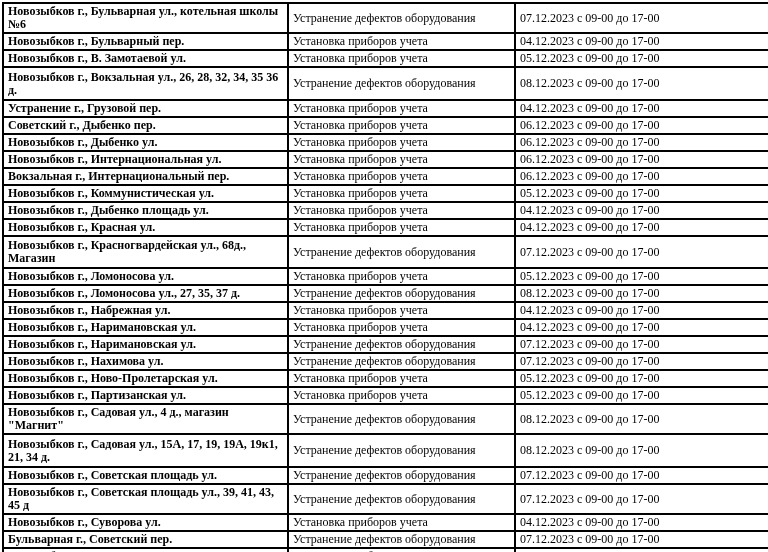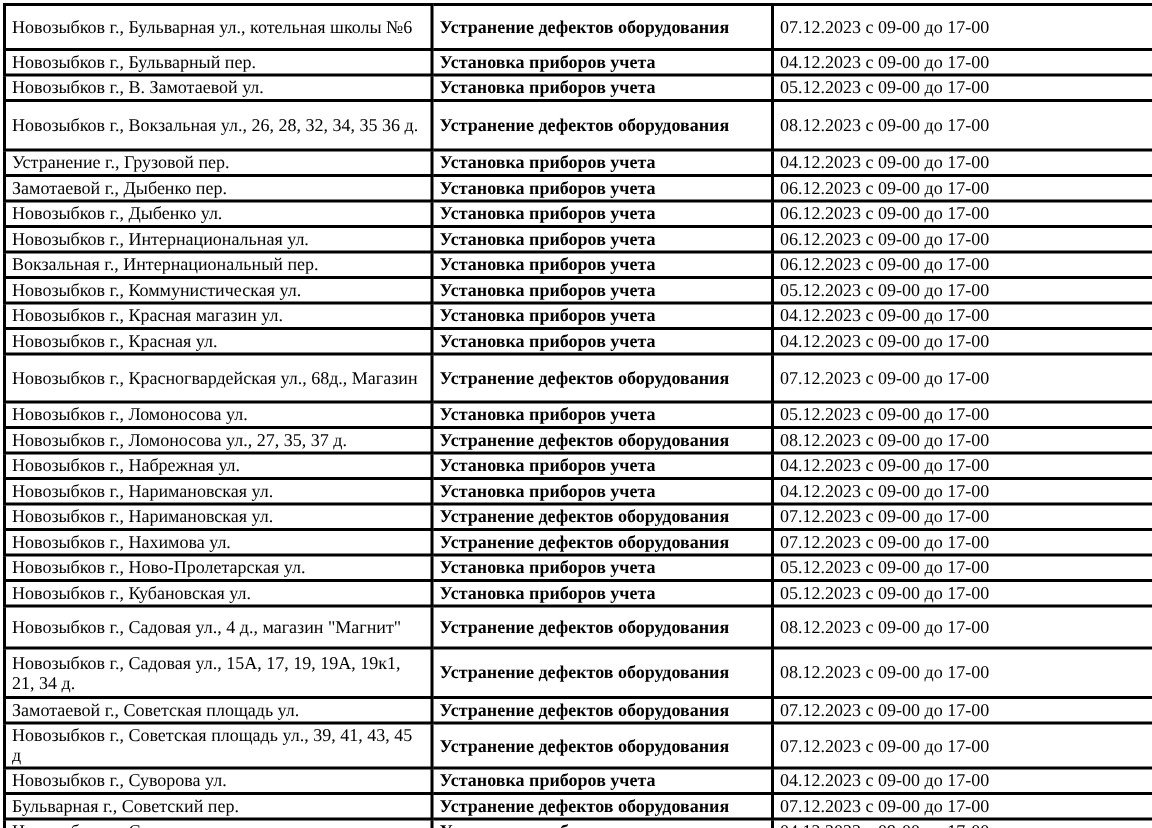--- a/index.html
+++ b/index.html
@@ -22,22 +22,22 @@
   }
   table.schedule td {
     border: 2px solid #000000;
     font-size: 12px;
     line-height: 13px;
     padding: 1px 4px;
     vertical-align: middle;
     overflow: hidden;
     word-wrap: break-word;
   }
-  td.col-address { width: 275px; }
-  td.col-work    { width: 217px; font-weight: bold; }
+  td.col-address { width: 275px; font-weight: bold; }
+  td.col-work    { width: 217px; }
   td.col-time    { width: 245px; padding-left: 2px; }
 </style>
 </head>
 <body>
 
 <table class="schedule">
   <tbody>
       <tr style="height: 30px;">
         <td class="col-address">Новозыбков г., Бульварная ул., котельная школы №6</td>
         <td class="col-work">Устранение дефектов оборудования</td>
@@ -57,21 +57,21 @@
         <td class="col-address">Новозыбков г., Вокзальная ул., 26, 28, 32, 34, 35 36 д.</td>
         <td class="col-work">Устранение дефектов оборудования</td>
         <td class="col-time">08.12.2023 с 09-00 до 17-00</td>
       </tr>
       <tr style="height: 16px;">
         <td class="col-address">Устранение г., Грузовой пер.</td>
         <td class="col-work">Установка приборов учета</td>
         <td class="col-time">04.12.2023 с 09-00 до 17-00</td>
       </tr>
       <tr style="height: 16px;">
-        <td class="col-address">Замотаевой г., Дыбенко пер.</td>
+        <td class="col-address">Советский г., Дыбенко пер.</td>
         <td class="col-work">Установка приборов учета</td>
         <td class="col-time">06.12.2023 с 09-00 до 17-00</td>
       </tr>
       <tr style="height: 16px;">
         <td class="col-address">Новозыбков г., Дыбенко ул.</td>
         <td class="col-work">Установка приборов учета</td>
         <td class="col-time">06.12.2023 с 09-00 до 17-00</td>
       </tr>
       <tr style="height: 16px;">
         <td class="col-address">Новозыбков г., Интернациональная ул.</td>
@@ -82,21 +82,21 @@
         <td class="col-address">Вокзальная г., Интернациональный пер.</td>
         <td class="col-work">Установка приборов учета</td>
         <td class="col-time">06.12.2023 с 09-00 до 17-00</td>
       </tr>
       <tr style="height: 16px;">
         <td class="col-address">Новозыбков г., Коммунистическая ул.</td>
         <td class="col-work">Установка приборов учета</td>
         <td class="col-time">05.12.2023 с 09-00 до 17-00</td>
       </tr>
       <tr style="height: 16px;">
-        <td class="col-address">Новозыбков г., Красная магазин ул.</td>
+        <td class="col-address">Новозыбков г., Дыбенко площадь ул.</td>
         <td class="col-work">Установка приборов учета</td>
         <td class="col-time">04.12.2023 с 09-00 до 17-00</td>
       </tr>
       <tr style="height: 16px;">
         <td class="col-address">Новозыбков г., Красная ул.</td>
         <td class="col-work">Установка приборов учета</td>
         <td class="col-time">04.12.2023 с 09-00 до 17-00</td>
       </tr>
       <tr style="height: 32px;">
         <td class="col-address">Новозыбков г., Красногвардейская ул., 68д., Магазин</td>
@@ -132,36 +132,36 @@
         <td class="col-address">Новозыбков г., Нахимова ул.</td>
         <td class="col-work">Устранение дефектов оборудования</td>
         <td class="col-time">07.12.2023 с 09-00 до 17-00</td>
       </tr>
       <tr style="height: 16px;">
         <td class="col-address">Новозыбков г., Ново-Пролетарская ул.</td>
         <td class="col-work">Установка приборов учета</td>
         <td class="col-time">05.12.2023 с 09-00 до 17-00</td>
       </tr>
       <tr style="height: 16px;">
-        <td class="col-address">Новозыбков г., Кубановская ул.</td>
+        <td class="col-address">Новозыбков г., Партизанская ул.</td>
         <td class="col-work">Установка приборов учета</td>
         <td class="col-time">05.12.2023 с 09-00 до 17-00</td>
       </tr>
       <tr style="height: 28px;">
         <td class="col-address">Новозыбков г., Садовая ул., 4 д., магазин "Магнит"</td>
         <td class="col-work">Устранение дефектов оборудования</td>
         <td class="col-time">08.12.2023 с 09-00 до 17-00</td>
       </tr>
       <tr style="height: 33px;">
         <td class="col-address">Новозыбков г., Садовая ул., 15А, 17, 19, 19А, 19к1, 21, 34 д.</td>
         <td class="col-work">Устранение дефектов оборудования</td>
         <td class="col-time">08.12.2023 с 09-00 до 17-00</td>
       </tr>
       <tr style="height: 16px;">
-        <td class="col-address">Замотаевой г., Советская площадь ул.</td>
+        <td class="col-address">Новозыбков г., Советская площадь ул.</td>
         <td class="col-work">Устранение дефектов оборудования</td>
         <td class="col-time">07.12.2023 с 09-00 до 17-00</td>
       </tr>
       <tr style="height: 27px;">
         <td class="col-address">Новозыбков г., Советская площадь ул., 39, 41, 43, 45 д</td>
         <td class="col-work">Устранение дефектов оборудования</td>
         <td class="col-time">07.12.2023 с 09-00 до 17-00</td>
       </tr>
       <tr style="height: 16px;">
         <td class="col-address">Новозыбков г., Суворова ул.</td>

